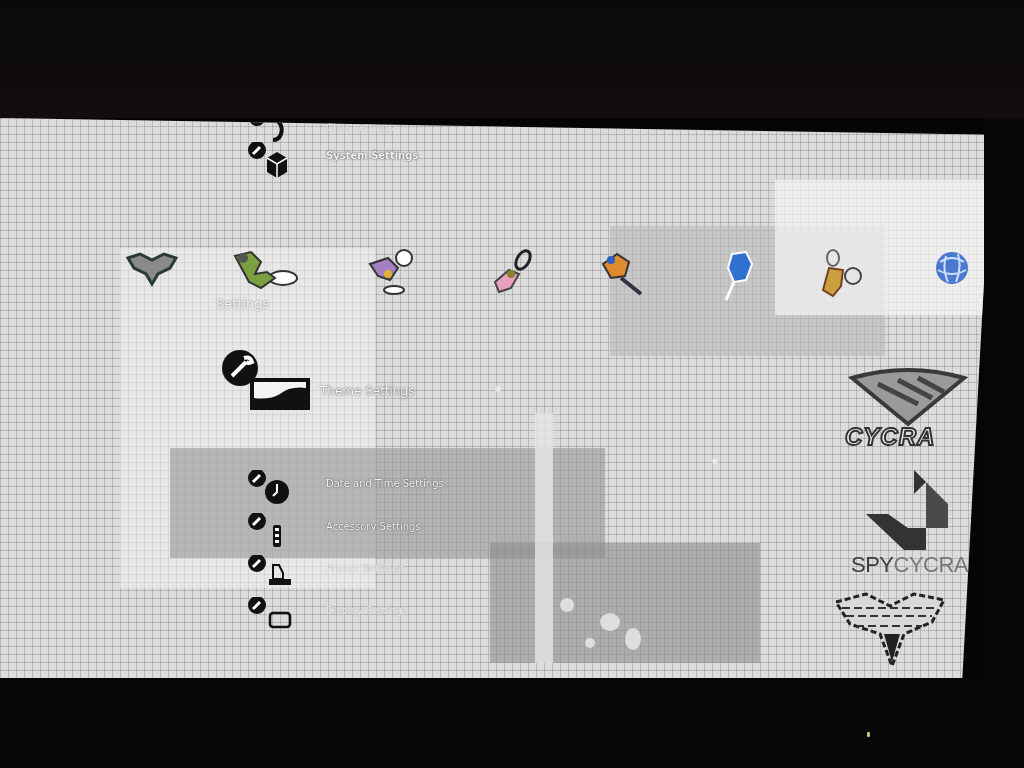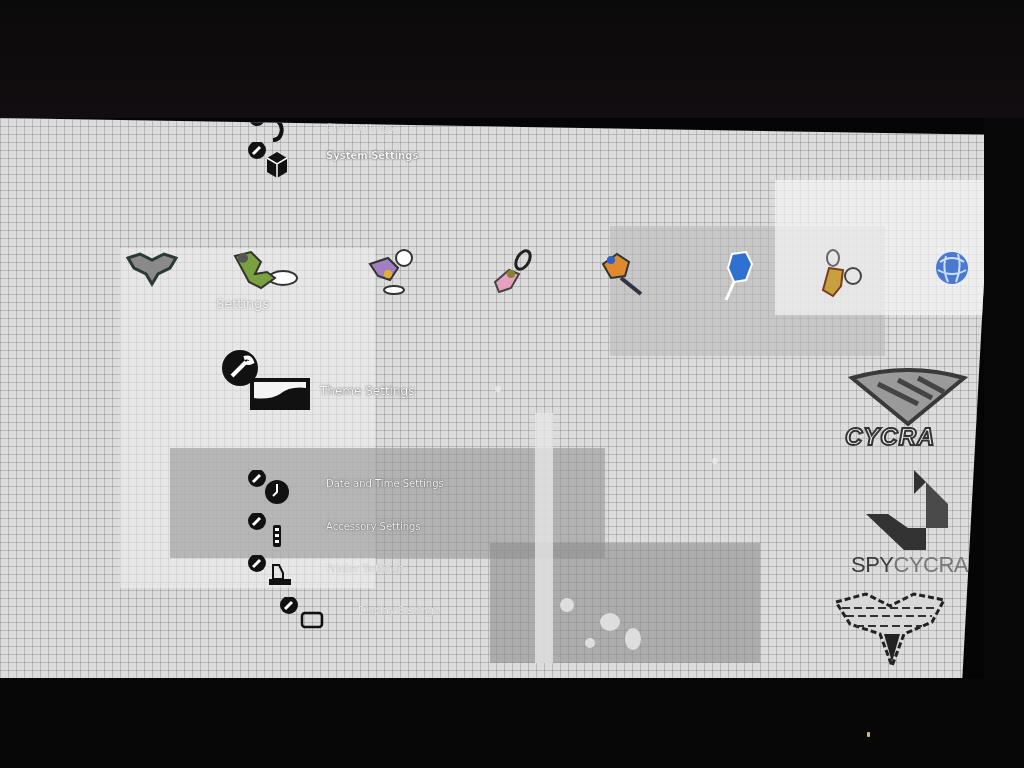--- a/index.html
+++ b/index.html
@@ -164,21 +164,21 @@
   </div>
   <div class="item dim" style="top:437px;">
     <svg class="ico" viewBox="0 0 50 36">
       <circle cx="12" cy="8" r="9" fill="#111"></circle>
         <path d="M8 12 L15 5" stroke="#fff" stroke-width="3"></path>
       <path d="M28 10 L34 10 L38 18 L38 24 L28 24 Z" fill="none" stroke="#111" stroke-width="2"></path>
       <rect x="24" y="24" width="22" height="6" fill="#111"></rect>
     </svg>
     <span class="lbl">Printer Settings</span>
   </div>
-  <div class="item dim" style="top:479px;margin-left:32px;">
+  <div class="item dim" style="top:479px;">
     <svg class="ico" viewBox="0 0 50 36">
       <circle cx="12" cy="8" r="9" fill="#111"></circle>
         <path d="M8 12 L15 5" stroke="#fff" stroke-width="3"></path>
       <rect x="25" y="16" width="20" height="14" rx="3" fill="none" stroke="#111" stroke-width="2.5"></rect>
     </svg>
     <span class="lbl">Display Settings</span>
   </div>
 
   <svg class="logo" style="left:848px;top:250px;" width="120" height="60" viewBox="0 0 120 60">
     <path d="M4 10 Q60 -6 116 10 L60 56 Z" fill="#9a9a9a" stroke="#3a3a3a" stroke-width="4"></path>

